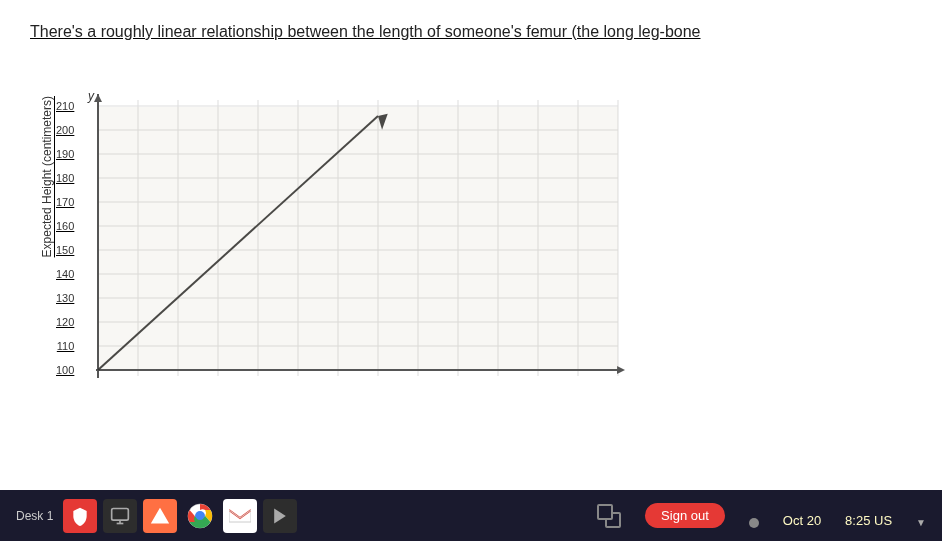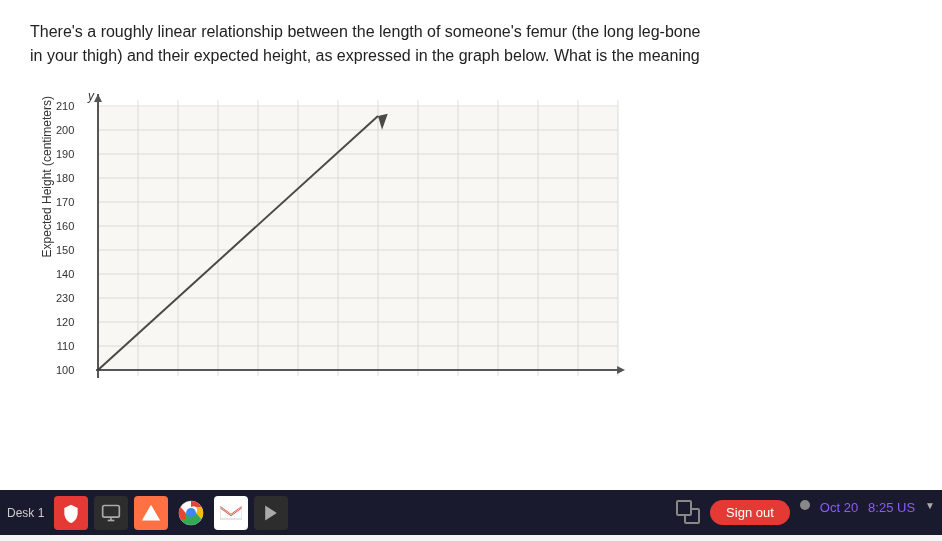--- a/index.html
+++ b/index.html
@@ -11,20 +11,21 @@
       font-family: Arial, sans-serif;
     }
 
     
     .main-content {
       width: 942px;
       height: 490px;
       background: white;
       padding: 20px 30px 20px 30px;
       overflow: hidden;
+      text-decoration: underline;
     }
 
     .question-text {
       font-size: 16px;
       line-height: 1.5;
       color: #222;
       margin-bottom: 18px;
       max-width: 860px;
     }
 
@@ -68,25 +69,25 @@
       text-align: center;
     }
 
     .chart-svg-wrapper {
       position: relative;
     }
 
     
     .taskbar {
       width: 942px;
-      height: 45px;
+      height: 51px;
       background: #1a1a2e;
       display: flex;
       align-items: center;
-      padding: 0 7px;
+      padding: 0 16px;
       gap: 6px;
     }
 
     .taskbar-label {
       color: #ccc;
       font-size: 12px;
       margin-right: 4px;
     }
 
     .taskbar-icon {
@@ -104,22 +105,22 @@
     .taskbar-icon.dark-bg { background: #2d2d2d; }
     .taskbar-icon.orange-bg { background: #ff7043; }
     .taskbar-icon.chrome-bg { background: transparent; }
     .taskbar-icon.gmail-bg { background: white; }
     .taskbar-icon.play-bg { background: #2d2d2d; }
 
     .taskbar-spacer { flex: 1; }
 
     .taskbar-right {
       display: flex;
-      align-items: flex-start;
-      gap: 10px;
+      align-items: flex-end;
+      gap: 24px;
     }
 
     .sign-out-btn {
       background: #e53935;
       color: white;
       border: none;
       border-radius: 16px;
       padding: 5px 16px;
       font-size: 13px;
       cursor: pointer;
@@ -127,48 +128,48 @@
     }
 
     .taskbar-circle {
       width: 10px;
       height: 10px;
       border-radius: 50%;
       background: #888;
     }
 
     .taskbar-text {
-      color: #8b5cf6;
+      color: #fef9c3;
       font-size: 13px;
     }
   </style>
 </head>
 <body>
 
 <div class="main-content">
   <p class="question-text">
     <span>There's a roughly linear relationship between the length of someone's femur (the long leg-bone</span><br>
-    <span>in your thigh) and their expected height, as expressed in the graph below. What is the meaning</span><br>
+    <br>
   </p>
 
   <div class="graph-area">
     <div class="y-label-rotated">Expected Height (centimeters)</div>
 
     <div class="graph-container">
 
       <div class="y-axis-numbers">
         <div class="y-tick">210</div>
         <div class="y-tick">200</div>
         <div class="y-tick">190</div>
         <div class="y-tick">180</div>
         <div class="y-tick">170</div>
         <div class="y-tick">160</div>
         <div class="y-tick">150</div>
         <div class="y-tick">140</div>
-        <div class="y-tick">230</div>
+        <div class="y-tick">130</div>
         <div class="y-tick">120</div>
         <div class="y-tick">110</div>
         <div class="y-tick">100</div>
       </div>
 
       <div class="chart-svg-wrapper">
         <svg width="560" height="305">
 
           <text x="10" y="14" font-size="12" fill="#333" font-style="italic">y</text>
 

